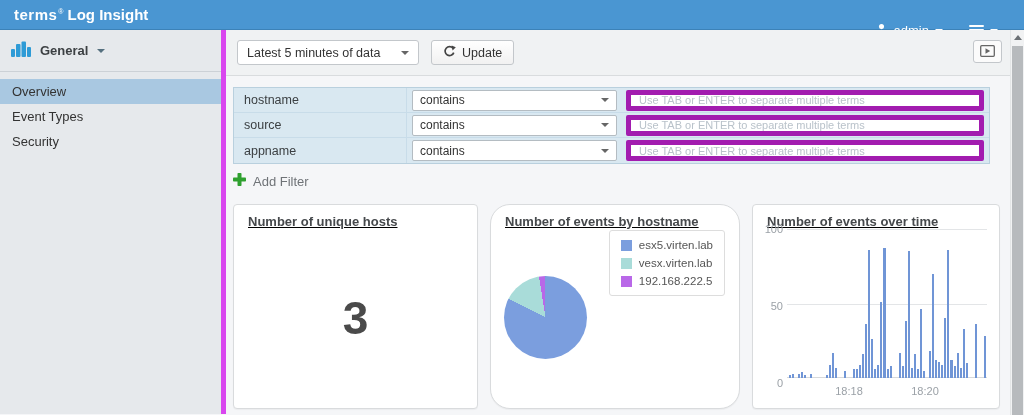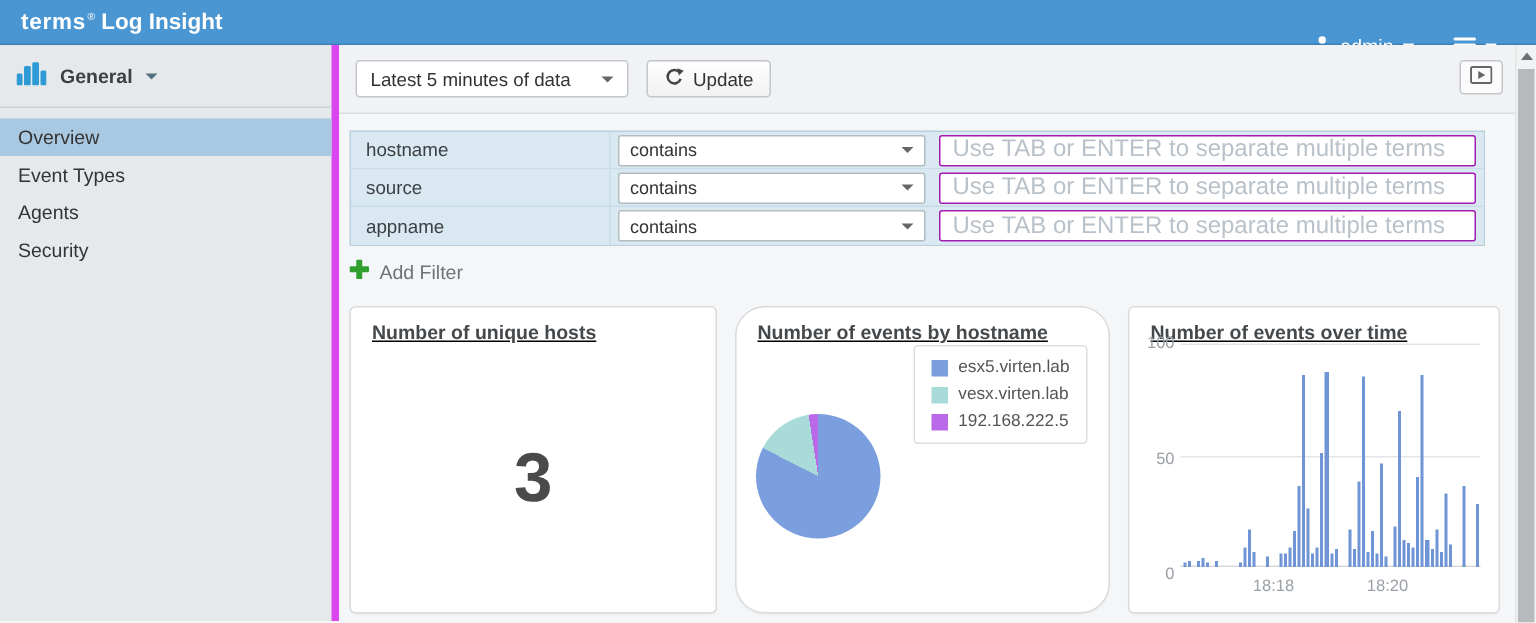--- a/index.html
+++ b/index.html
@@ -55,22 +55,22 @@
   .filter-panel { width:757px; border:1px solid #b9d0de; }
   .filter-row { display:grid; grid-template-columns:172px 216px 1fr; align-items:center;
                 background:#d9e8f1; height:25px; border-bottom:1px solid #c8dce9; }
   .filter-row:last-child { border-bottom:none; }
   .filter-label { padding-left:10px; font-size:12.5px; color:#3c4043; }
   .op-cell { padding:0 5px; height:100%; display:flex; align-items:center; border-left:1px solid #c8dce9; }
   .op-select { width:100%; height:21px; background:#fff; border:1px solid #b4bcc2; border-radius:2px;
                display:flex; align-items:center; justify-content:space-between; padding:0 7px;
                font-size:12px; color:#333; }
   .val-cell { padding:0 5px 0 4px; }
-  .val-input { width:100%; height:21px; border:1px solid #a21caf; border-radius:2px; padding:0 8px;
-               font-size:16px; color:#333; font-family:inherit; outline:none; }
+  .val-input { width:100%; height:21px; border:5px solid #a21caf; border-radius:2px; padding:0 8px;
+               font-size:11px; color:#333; font-family:inherit; outline:none; }
   .val-input::placeholder { color:#b9c2ca; }
 
   .add-filter { display:flex; align-items:center; gap:7px; margin-top:9px; font-size:13px; color:#6f7377; }
 
   
   .cards { display:flex; gap:12px; margin-top:15px;text-decoration:underline; }
   .card { background:#fff; border:1px solid #d9dbdd; border-radius:4px; height:205px; position:relative;
           box-shadow:0 1px 1px rgba(0,0,0,.04); }
   .card.c1 { width:245px; } .card.c2 { width:250px;border-radius:20px; } .card.c3 { width:248px; }
   .card-title { font-size:13px; font-weight:bold; color:#46494c; padding:9px 0 0 14px; }
@@ -142,21 +142,20 @@
             <rect x="10.5" y="0.5" width="4.5" height="15.5" rx="1" fill="#2e9bd6"></rect>
             <rect x="16" y="6" width="4" height="10" rx="1" fill="#2e9bd6"></rect>
           </svg>
       </span>
       <span>General</span>
       <i class="caret-dark"></i>
     </div>
     <nav class="side-items">
       <div class="side-item active">Overview</div>
       <div class="side-item">Event Types</div>
-      <div class="side-item">Agents</div>
       <div class="side-item">Security</div>
     </nav>
   </aside>
 
   <main class="main">
     <div class="toolbar">
       <div class="time-select">
         <span>Latest 5 minutes of data</span>
         <i class="caret-gray"></i>
       </div>

